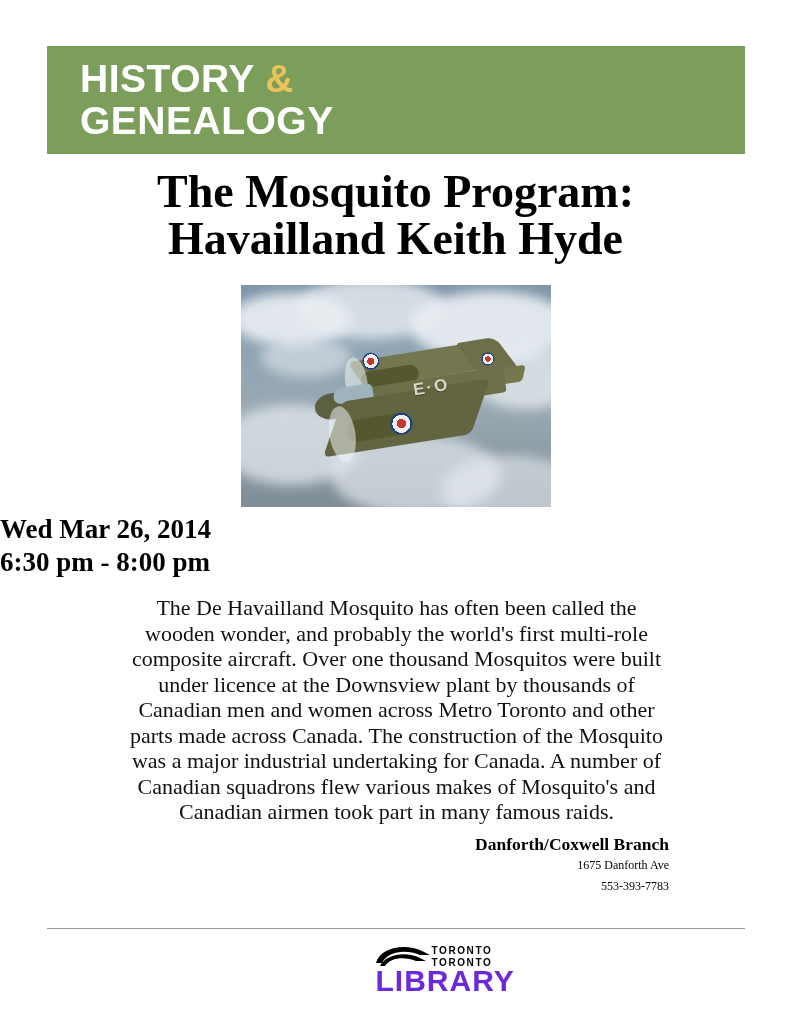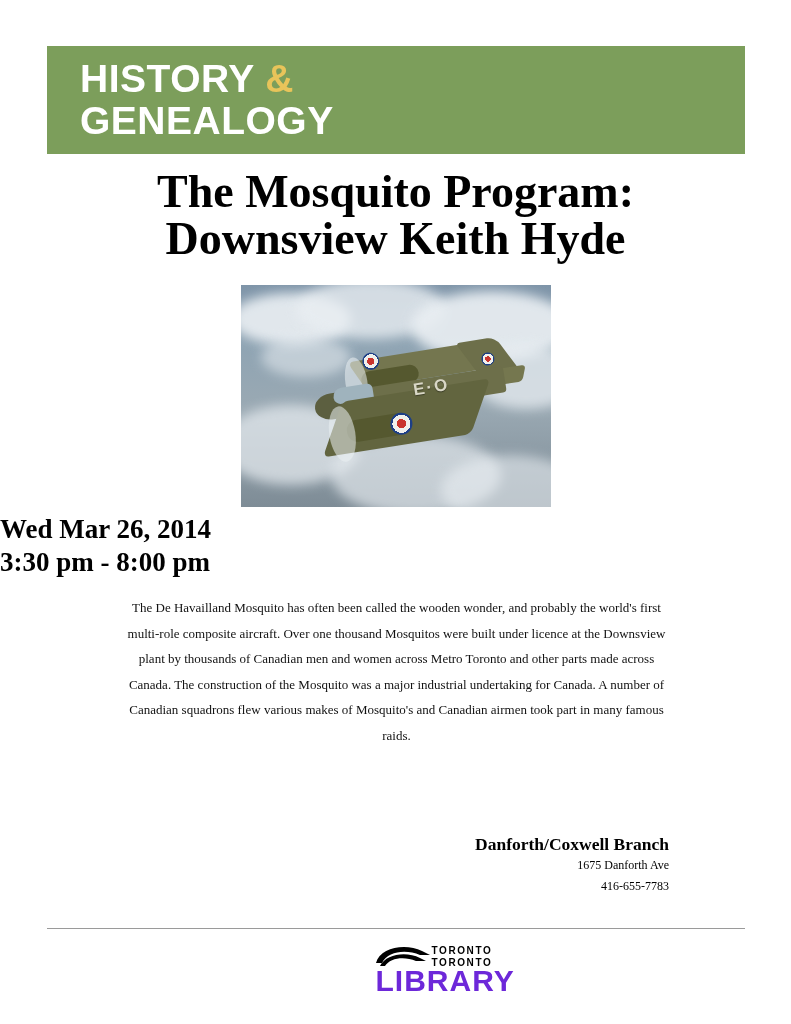--- a/index.html
+++ b/index.html
@@ -215,21 +215,21 @@
   }
 
   
   .description {
     position: absolute;
     left: 124px;
     top: 595px;
     width: 545px;
     text-align: center;
     font-family: "Liberation Serif", serif;
-    font-size: 13px;
+    font-size: 22px;
     line-height: 25.5px;
     color: #111111;
   }
 
   
   .branch {
     position: absolute;
     right: 122px;
     top: 790px;
     width: 400px;
@@ -300,21 +300,21 @@
 
 <div class="page">
 
   <div class="banner">
     <div class="banner-line"><span>HISTORY </span><span class="banner-amp">&amp;</span></div>
     <div class="banner-line">GENEALOGY</div>
   </div>
 
   <div class="title-block">
     <div class="title-line">The Mosquito Program:</div>
-    <div class="title-line">Downsview Keith Hyde</div>
+    <div class="title-line">Havailland Keith Hyde</div>
   </div>
 
   <div class="photo-wrap">
     <div class="photo">
       <div class="sky"></div>
       <div class="cloud c1"></div>
       <div class="cloud c2"></div>
       <div class="cloud c3"></div>
       <div class="cloud c4"></div>
       <div class="cloud c5"></div>
@@ -337,29 +337,29 @@
         <div class="roundel r1"></div>
         <div class="roundel r2"></div>
         <div class="roundel r3"></div>
         <div class="code">E·O</div>
       </div>
     </div>
   </div>
 
   <div class="when">
     <div class="when-line">Wed Mar 26, 2014</div>
-    <div class="when-line">3:30 pm - 8:00 pm</div>
+    <div class="when-line">6:30 pm - 8:00 pm</div>
   </div>
 
   <div class="description">The De Havailland Mosquito has often been called the wooden wonder, and probably the world's first multi-role composite aircraft. Over one thousand Mosquitos were built under licence at the Downsview plant by thousands of Canadian men and women across Metro Toronto and other parts made across Canada. The construction of the Mosquito was a major industrial undertaking for Canada. A number of Canadian squadrons flew various makes of Mosquito's and Canadian airmen took part in many famous raids.</div>
 
   <div class="branch">
     <div class="branch-name">Danforth/Coxwell Branch</div>
     <div class="branch-addr">1675 Danforth Ave</div>
-    <div class="branch-phone">416-655-7783</div>
+    <div class="branch-phone">553-393-7783</div>
   </div>
 
   <div class="rule"></div>
   <div class="logo">
     <div class="logo-inner">
       <svg width="232" height="58" viewBox="0 0 232 58" style="position:absolute;left:0;top:0;">
         <path d="M96 22 C100 6, 126 2, 142 10 L150 14 L140 14 C126 8, 108 10, 102 22 Z" fill="#000000"></path>
         <path d="M100 25 C106 13, 126 10, 140 17 L146 20 L136 20 C124 15, 110 17, 105 25 Z" fill="#000000"></path>
       </svg>
       <div class="logo-words">

